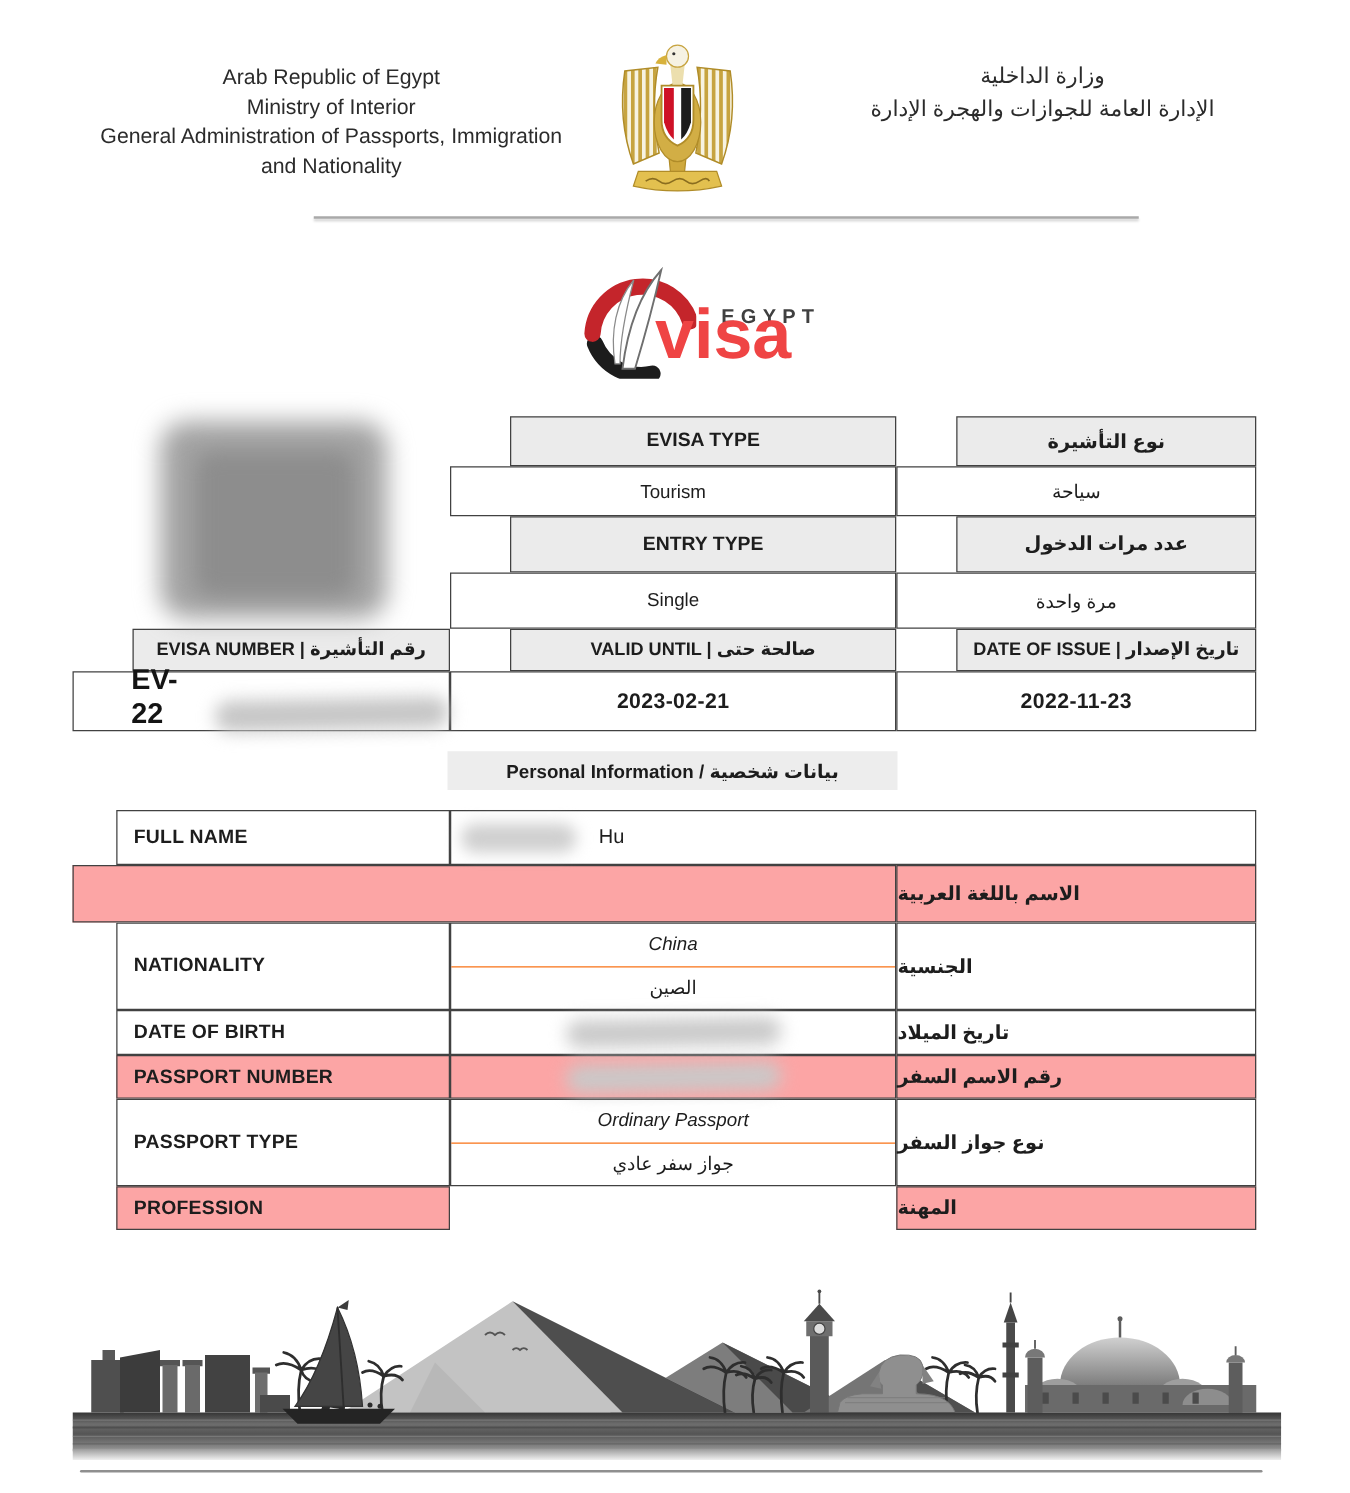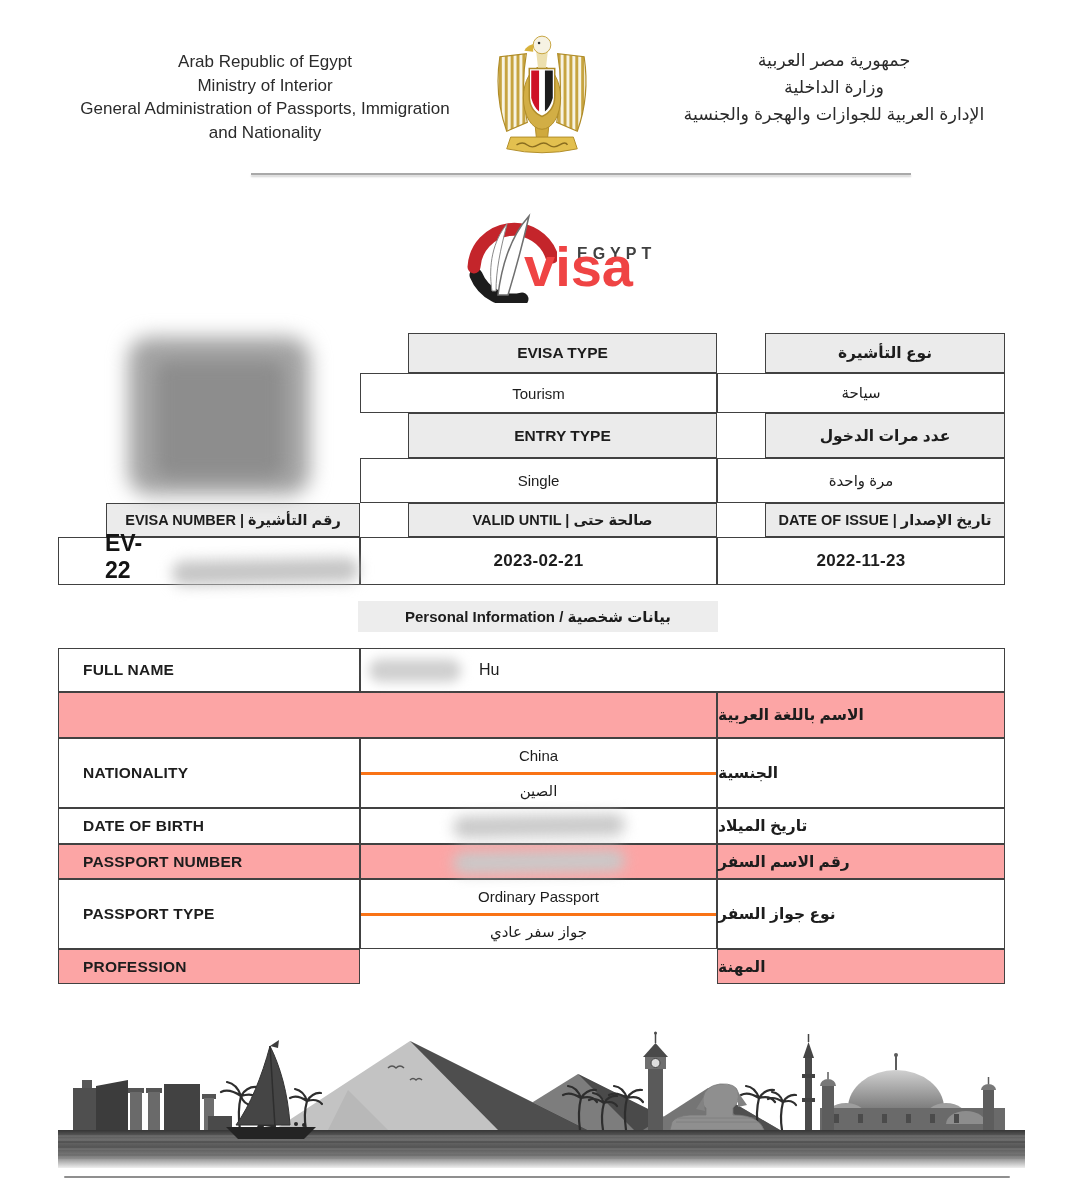--- a/index.html
+++ b/index.html
@@ -25,28 +25,28 @@
   .grid{position:absolute;display:grid;}
   .visa-grid{left:58px;top:333px;grid-template-columns:302px 357px 288px;
     grid-template-rows:40px 40px 45px 45px 34px 48px;}
   .pi-grid{left:58px;top:648px;grid-template-columns:302px 357px 288px;
     grid-template-rows:44px 46px 70px 36px 35px 70px 35px;}
   .cell{border:1px solid #414141;display:flex;align-items:center;justify-content:center;
     font-size:15px;color:#1d1d1d;background:#fff;box-sizing:border-box;}
   .cell.hdr{background:#ebebeb;font-weight:bold;font-size:15.5px;margin-left:48px;}
   .cell.grayrow{background:#fca5a5;}
   .cell.noborder{border:none;background:transparent;}
-  .cell.lbl{justify-content:flex-start;padding-left:24px;font-weight:bold;font-size:15.5px;
-    letter-spacing:.2px;}
+  .cell.lbl{justify-content:flex-start;padding-left:13px;font-weight:bold;font-size:15.5px;
+    letter-spacing:.2px;margin-left:35px;}
   .cell.ar{direction:rtl;}
   .cell.ar-lbl{justify-content:flex-end;padding-right:13px;font-weight:bold;direction:rtl;
     font-size:15.5px;}
   .split{flex-direction:column;align-items:stretch;padding:0;}
   .split > div{flex:1;display:flex;align-items:center;justify-content:center;}
-  .split > div:first-child{border-bottom:3px solid #f97316;}
+  .split > div:first-child{border-bottom:1px solid #f97316;font-style:italic;}
   .evnum{justify-content:flex-start;padding-left:46px;font-weight:bold;font-size:23px;
     color:#141414;}
   .dateval{font-weight:600;font-size:17px;letter-spacing:.3px;}
   .photo-wrap{position:relative;}
   .photo-blob{position:absolute;left:70px;top:4px;width:182px;height:158px;background:#a3a3a3;
     filter:blur(10px);border-radius:22px;}
   .photo-blob-inner{position:absolute;left:98px;top:28px;width:128px;height:116px;
     background:#8d8d8d;filter:blur(8px);border-radius:14px;}
   .evnum-blob{width:212px;height:25px;margin-left:12px;background:#c6c6c6;filter:blur(7px);
     border-radius:12px;transform:rotate(-1.2deg);}
@@ -92,23 +92,22 @@
     <path d="M41,17 q-7,2 -9,7 l9,1 z" fill="#d8b23c"></path>
     <circle cx="47" cy="16" r="1.3" fill="#333"></circle>
     <path d="M37,42 L63,42 L63,70 Q63,85 50,91 Q37,85 37,70 Z" fill="#fff" stroke="#b08c28" stroke-width="1.5"></path>
     <path d="M39,44 L47,44 L47,86 Q42,82 39,72 Z" fill="#ce1126"></path>
     <path d="M53,44 L61,44 L61,72 Q58,82 53,86 Z" fill="#1c1c1c"></path>
     <path d="M18,112 L82,112 L86,124 Q50,132 14,124 Z" fill="#e3c04f" stroke="#b08c28"></path>
     <path d="M24,120 q6,-4 11,0 t11,0 t11,0 t11,0 t8,0" stroke="#8a6d1f" stroke-width="1.4" fill="none"></path>
   </svg>
 
   <div class="hdr-ar">
-    <div>جمهورية مصر العربية</div>
     <div>وزارة الداخلية</div>
-    <div>الإدارة العربية للجوازات والهجرة والجنسية</div>
+    <div>الإدارة العامة للجوازات والهجرة الإدارة</div>
   </div>
 
   <div class="hdr-divider"></div>
 
   <svg class="logo-emark" viewBox="0 0 95 100">
     <path d="M14,72 A40,40 0 0 0 60,96" stroke="#1c1c1c" stroke-width="13" fill="none" stroke-linecap="round"></path>
     <path d="M12,64 A40,40 0 0 1 90,54" stroke="#c4252b" stroke-width="13" fill="none" stroke-linecap="round"></path>
     <path d="M36,92 C40,60 50,32 67,13 C60,44 52,72 46,92 Z" fill="#ffffff" stroke="#6f6f6f" stroke-width="1.5"></path>
     <path d="M30,88 C26,62 31,38 45,21 C38,48 34,68 34,88 Z" fill="#ffffff" stroke="#8a8a8a" stroke-width="1"></path>
   </svg>

